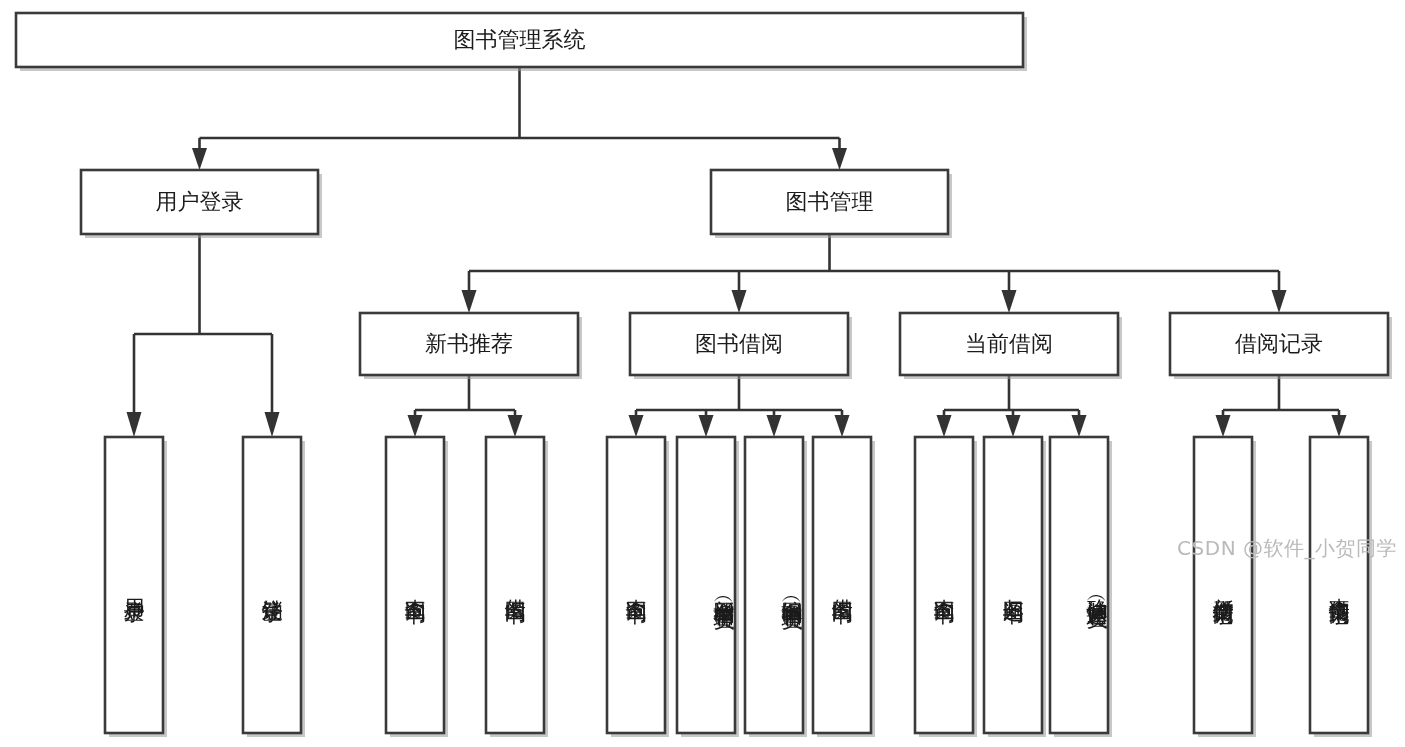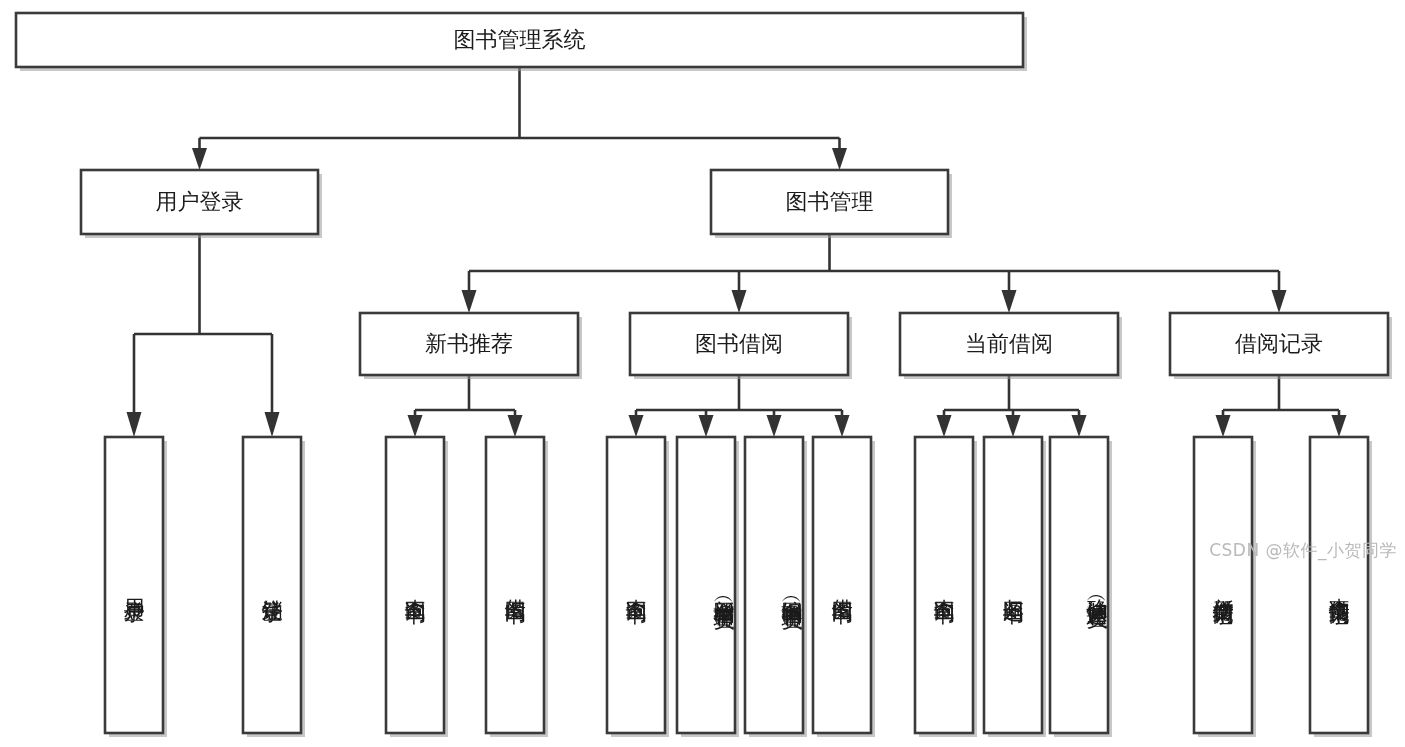--- a/index.html
+++ b/index.html
@@ -66,21 +66,21 @@
     align-items: center;
     justify-content: center;
     white-space: nowrap;
     pointer-events: none;
   }
   .watermark {
     position: absolute;
     right: 8px;
     bottom: 4px;
     font-family: "DejaVu Sans", "Liberation Sans", sans-serif;
-    font-size: 17px;
+    font-size: 20px;
     color: #b9b9b9;
     letter-spacing: 0.5px;
     white-space: nowrap;
   }
 </style>
 </head>
 <body>
 
 <div id="diagram-root">
 

